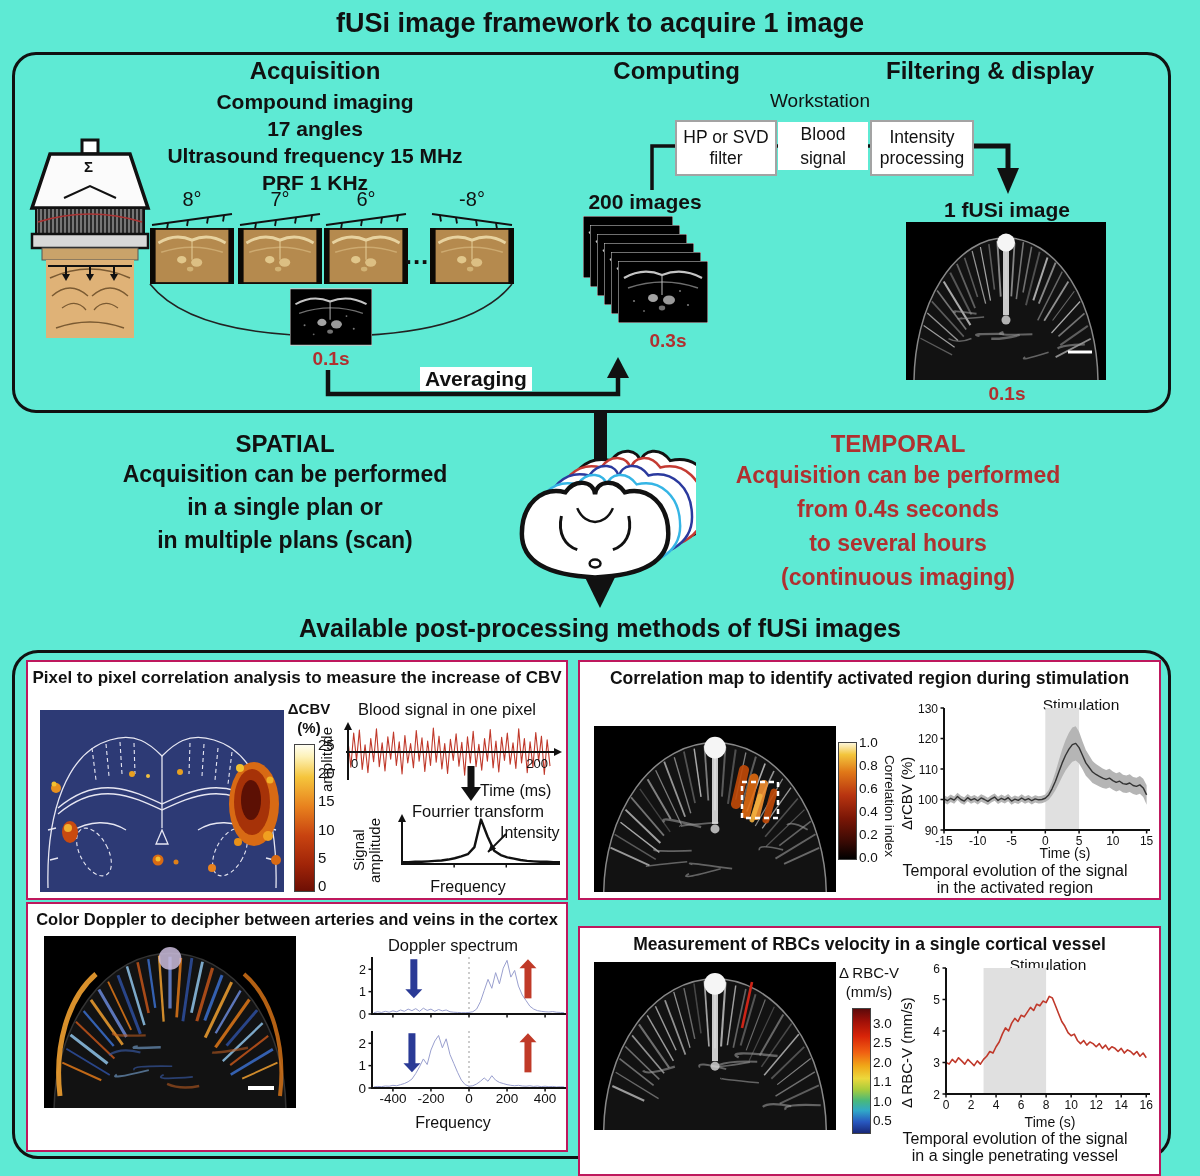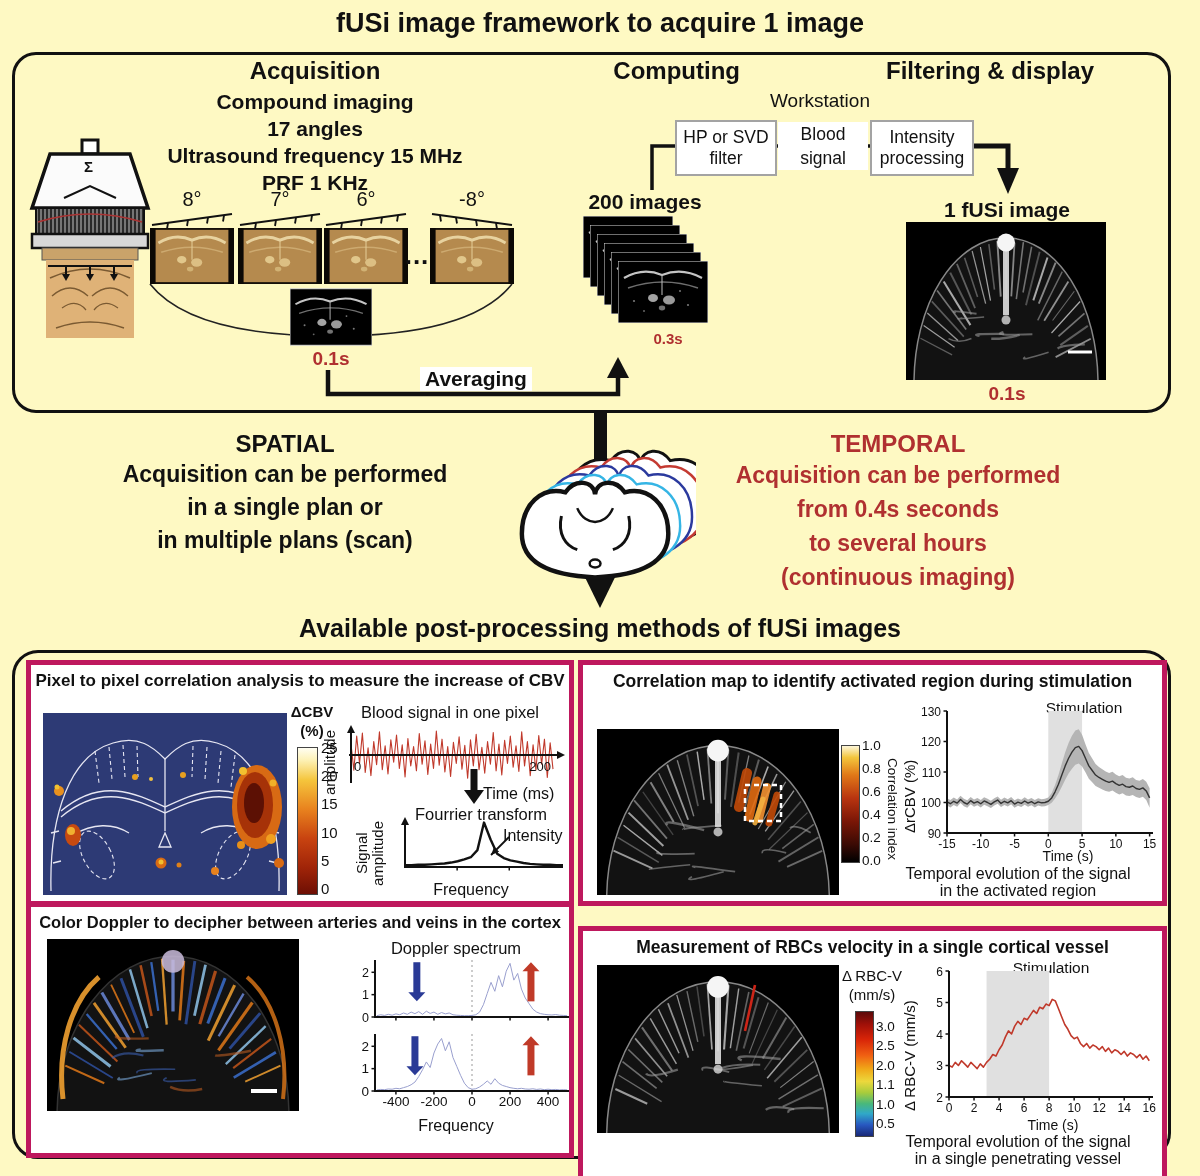--- a/index.html
+++ b/index.html
@@ -1,23 +1,23 @@
 <!DOCTYPE html>
 <html><head>
 <meta charset="utf-8">
 <style>
   html,body{margin:0;padding:0;background:#fff;color:#111;font-family:"Liberation Sans",sans-serif;}
-  .canvas{position:relative;width:1200px;height:1176px;background:#fef9c3;overflow:hidden;}
+  .canvas{position:relative;width:1200px;height:1176px;background:#5eead4;overflow:hidden;}
   .abs{position:absolute;}
   .c{text-align:center;}
   .b{font-weight:700;}
   .red{color:#b03030;}
   .box{border:2px solid #a3a3a3;background:#fff;display:flex;align-items:center;justify-content:center;text-align:center;line-height:1.2;}
   .outline{border:3.5px solid #111;border-radius:24px;background:transparent;}
-  .panel{position:absolute;border:5px solid #be185d;background:#fff;}
+  .panel{position:absolute;border:2px solid #be185d;background:#fff;}
   .ptitle{position:absolute;left:4px;right:4px;top:6px;text-align:center;font-weight:700;white-space:nowrap;}
   .rotl{writing-mode:vertical-rl;transform:rotate(180deg);text-align:center;}
   .rotr{writing-mode:vertical-rl;text-align:center;}
   .cbt{position:absolute;display:flex;flex-direction:column;justify-content:space-between;}
   .grad-cbv{background:linear-gradient(to top,#6d0f04 0%,#a02408 18%,#c84310 38%,#e8821e 58%,#f5c53c 78%,#fdf2b8 92%,#fffef2 100%);border:1px solid #444;}
   .grad-corr{background:linear-gradient(to top,#000 0%,#3a0a04 15%,#7a1606 35%,#b83410 55%,#e07818 75%,#f3c53c 90%,#fdf6d8 100%);border:1px solid #444;}
   .grad-rbc{background:linear-gradient(to bottom,#5c0a0a 0%,#a01008 10%,#d82408 22%,#f06012 35%,#f0a818 46%,#ecd83c 56%,#a8cc3c 65%,#48b87c 74%,#30a8c8 82%,#2858c0 91%,#182878 100%);border:1px solid #444;}
   svg{display:block;}
   svg text{font-family:"Liberation Sans",sans-serif;}
 </style>
@@ -165,21 +165,21 @@
 
   <div class="abs c b" style="left:575px;top:190px;width:140px;font-size:21px;">200 images</div>
   <svg class="abs" style="left:583px;top:216px;" width="128" height="112">
     <use href="#sym-us" x="0" y="0" width="90" height="62"></use>
     <use href="#sym-us" x="7" y="9" width="90" height="62"></use>
     <use href="#sym-us" x="14" y="18" width="90" height="62"></use>
     <use href="#sym-us" x="21" y="27" width="90" height="62"></use>
     <use href="#sym-us" x="28" y="36" width="90" height="62"></use>
     <use href="#sym-us" x="35" y="45" width="90" height="62"></use>
   </svg>
-  <div class="abs c b red" style="left:618px;top:330px;width:100px;font-size:15px;">0.3s</div>
+  <div class="abs c b red" style="left:618px;top:330px;width:100px;font-size:19px;">0.3s</div>
 
   <div class="abs c b" style="left:860px;top:57px;width:260px;font-size:24px;">Filtering &amp; display</div>
   <div class="abs c b" style="left:927px;top:198px;width:160px;font-size:21px;">1 fUSi image</div>
   <svg class="abs" id="fusi-top" style="left:906px;top:222px;" width="200" height="158" viewBox="0 0 200 158">
       <rect x="0" y="0" width="200" height="158" fill="#000"></rect>
       <ellipse cx="100" cy="161.16" rx="92" ry="145.36" fill="#121212" stroke="#888" stroke-width="1.5"></ellipse>
       <line x1="46.10610318151166" y1="132.8661353612335" x2="14.456283475074628" y2="116.25023323726435" stroke="#d2d2d2" stroke-width="1.2154749657064472" opacity="0.384187457133059"></line>
       <line x1="48.62346628138236" y1="125.20604638614324" x2="17.65970297064915" y2="103.53720987253627" stroke="#d2d2d2" stroke-width="1.1785579561042525" opacity="0.7333789866255145"></line>
       <line x1="51.96457791952843" y1="118.39709839180861" x2="21.307008734731667" y2="91.10460135910814" stroke="#d2d2d2" stroke-width="1.3844393004115227" opacity="0.6796898576817558"></line>
       <line x1="57.81096809594303" y1="114.64459481319285" x2="25.82465483816297" y2="79.37816999924243" stroke="#d2d2d2" stroke-width="1.59855109739369" opacity="0.3792929098079561"></line>

